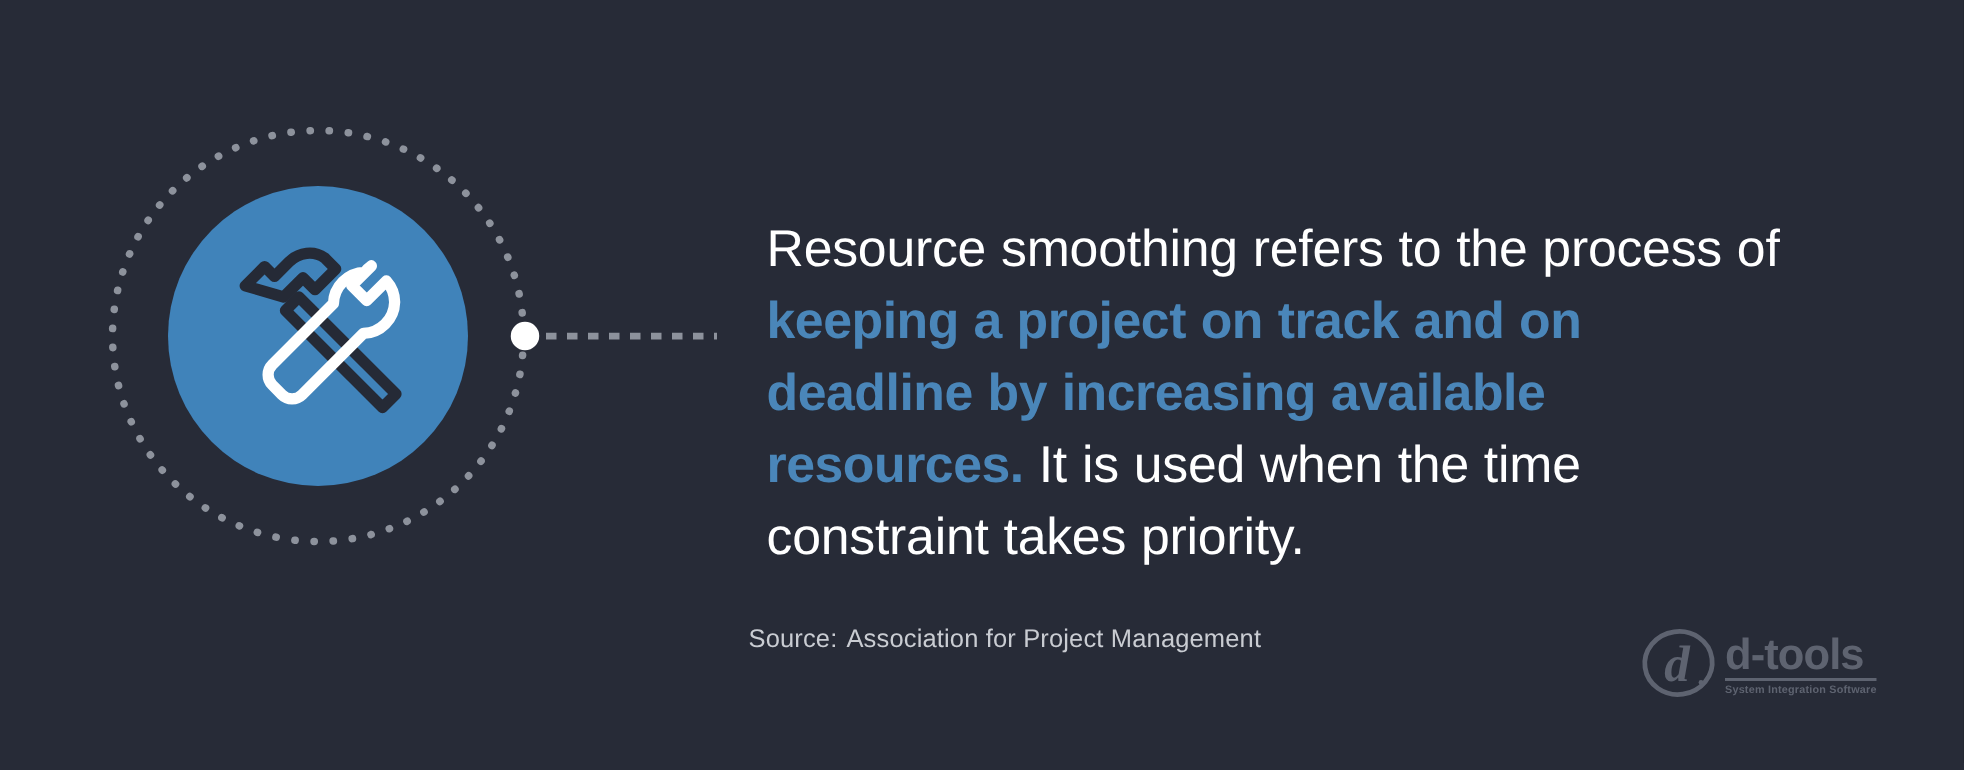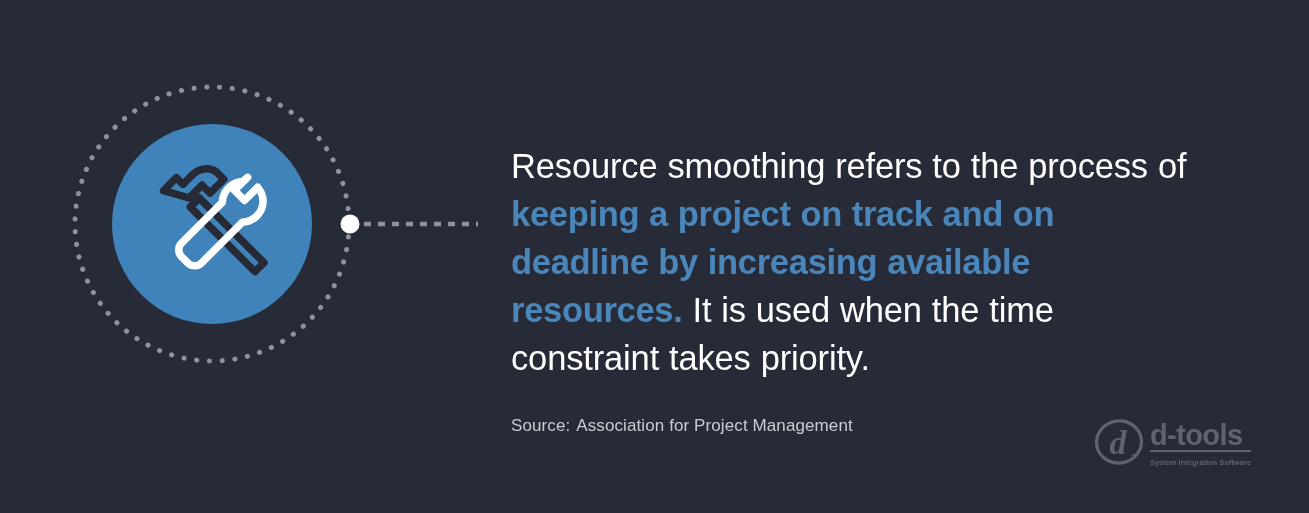--- a/index.html
+++ b/index.html
@@ -45,21 +45,21 @@
     font-weight: 400;
     letter-spacing: -0.15px;
     word-spacing: 0.5px;
   }
   .quote .hl {
     color: #4a86b9;
     font-weight: 700;
     letter-spacing: -0.3px;
   }
   #source {
-    margin: 12px;
+    margin: 0;
     padding-top: 21px;
     font-size: 17px;
     line-height: 22px;
     color: #c9ccd2;
     font-weight: 400;
     letter-spacing: 0.1px;
   }
   #source .src-label { }
   #source .src-gap { display: inline-block; width: 6px; }
 
@@ -92,21 +92,21 @@
     background: #5e6370;
     margin-top: 1px;
     width: 100%;
   }
   #brand-tag {
     font-size: 7.2px;
     line-height: 10px;
     font-weight: 700;
     color: #5e6370;
     letter-spacing: 0.15px;
-    padding-top: 6px;
+    padding-top: 1px;
     white-space: nowrap;
   }
 </style>
 </head>
 <body>
 
 <div id="stage">
 
   <div id="graphic">
     <svg width="500" height="513" viewBox="0 0 500 513" xmlns="http://www.w3.org/2000/svg">

